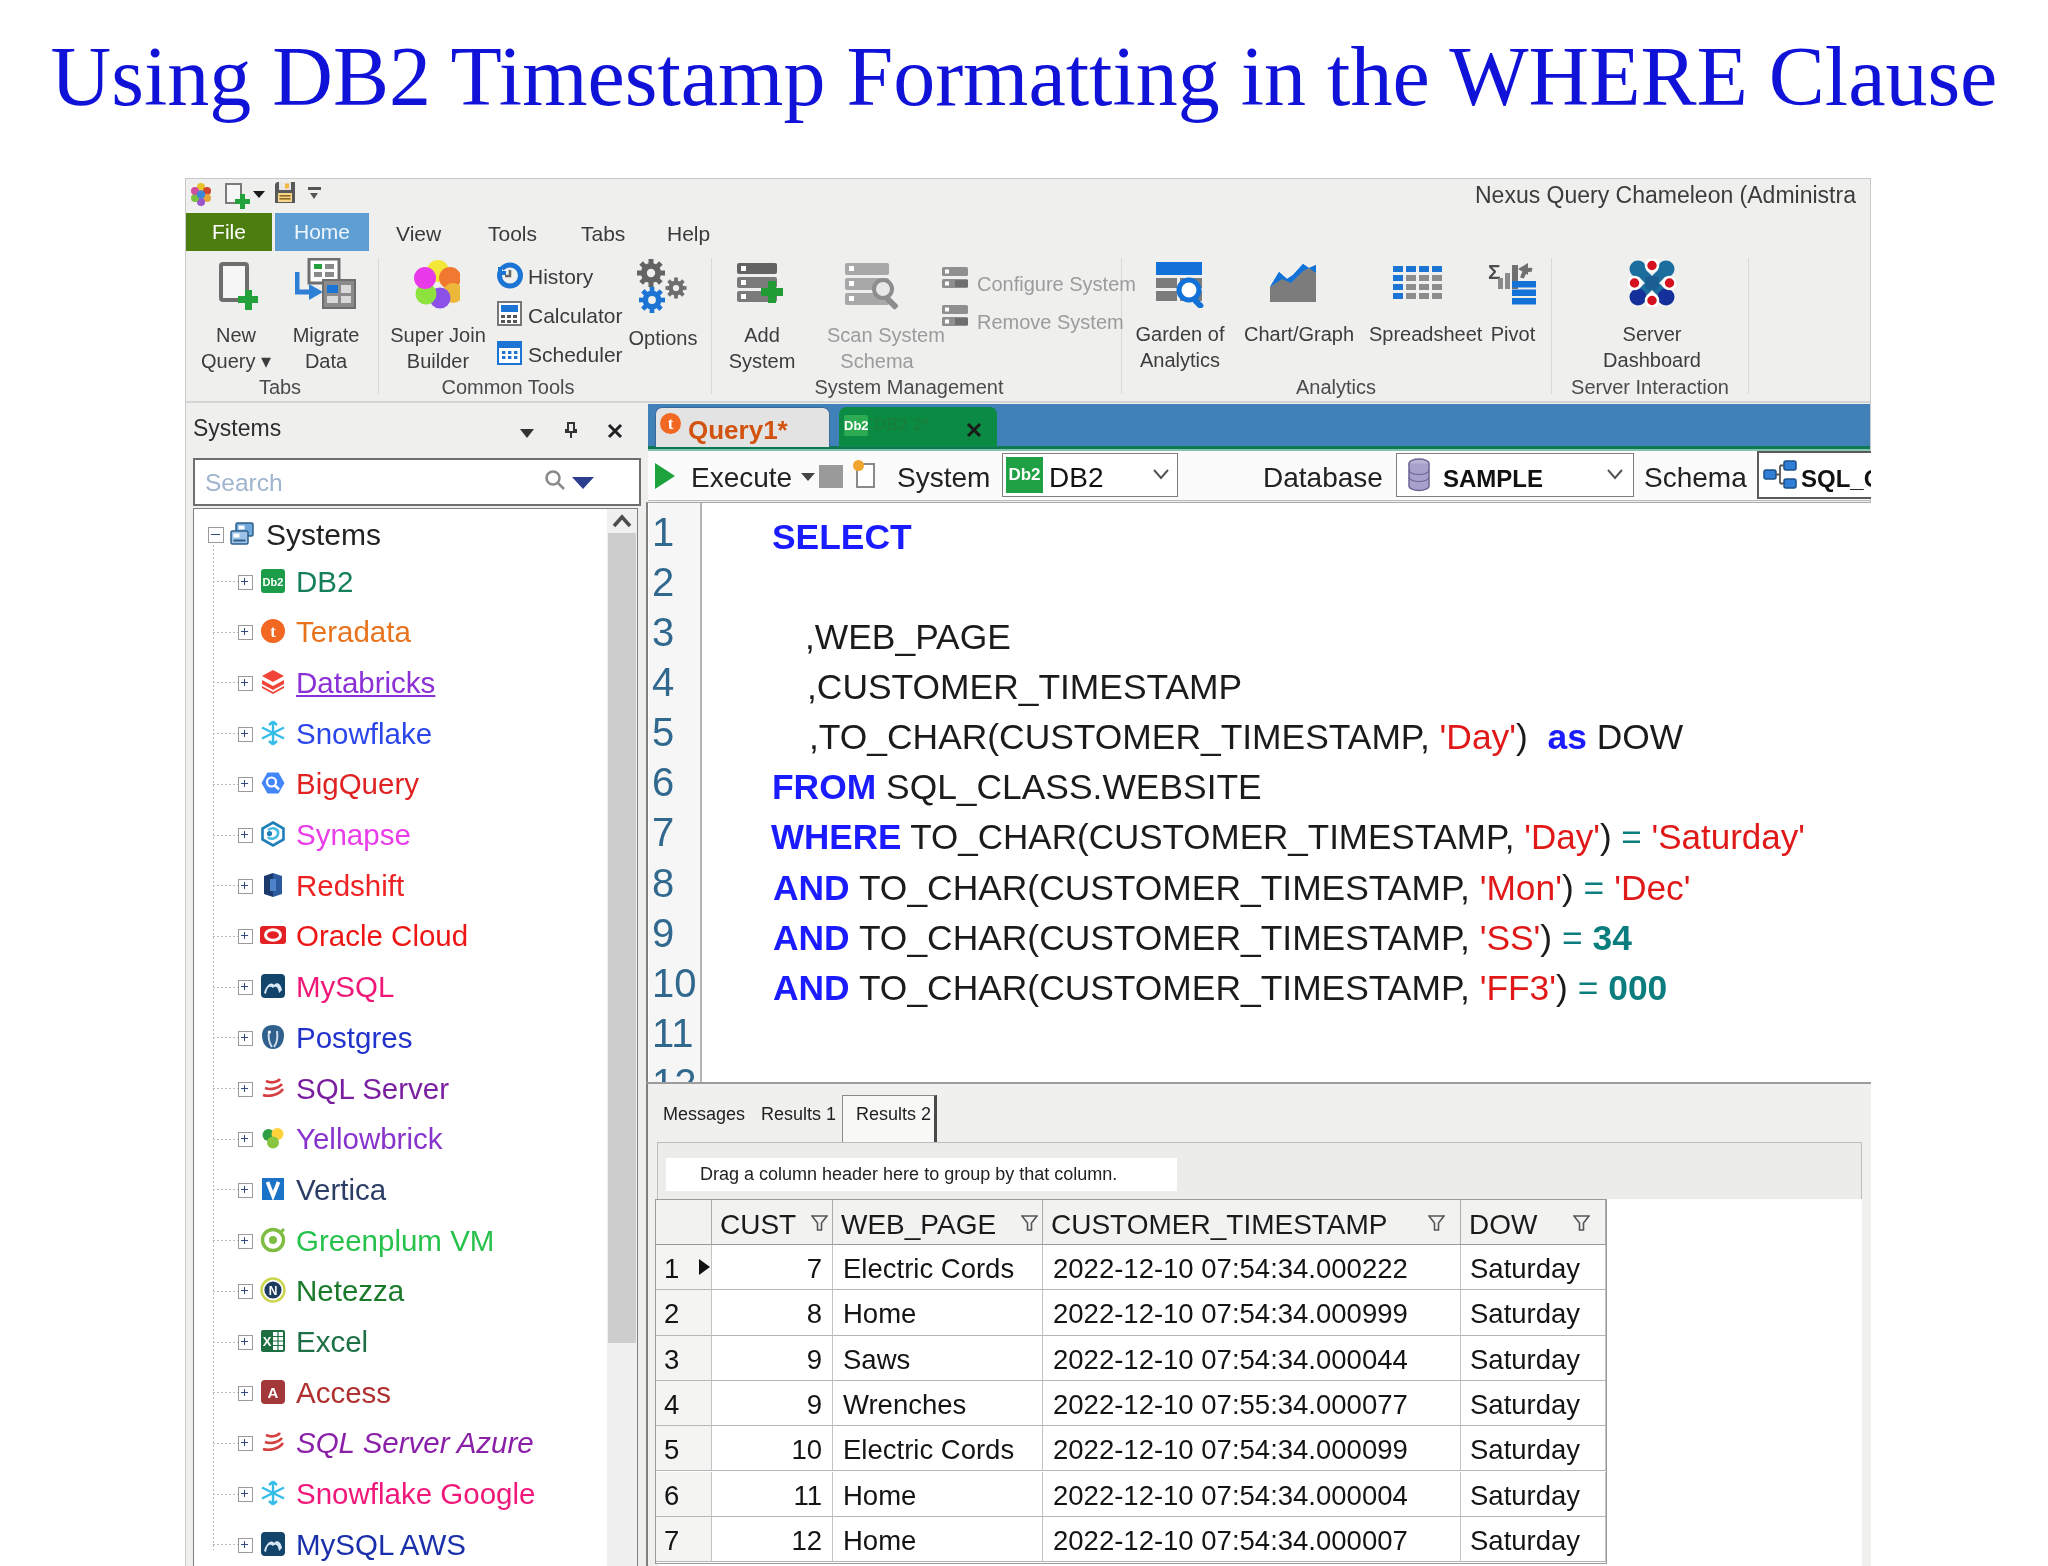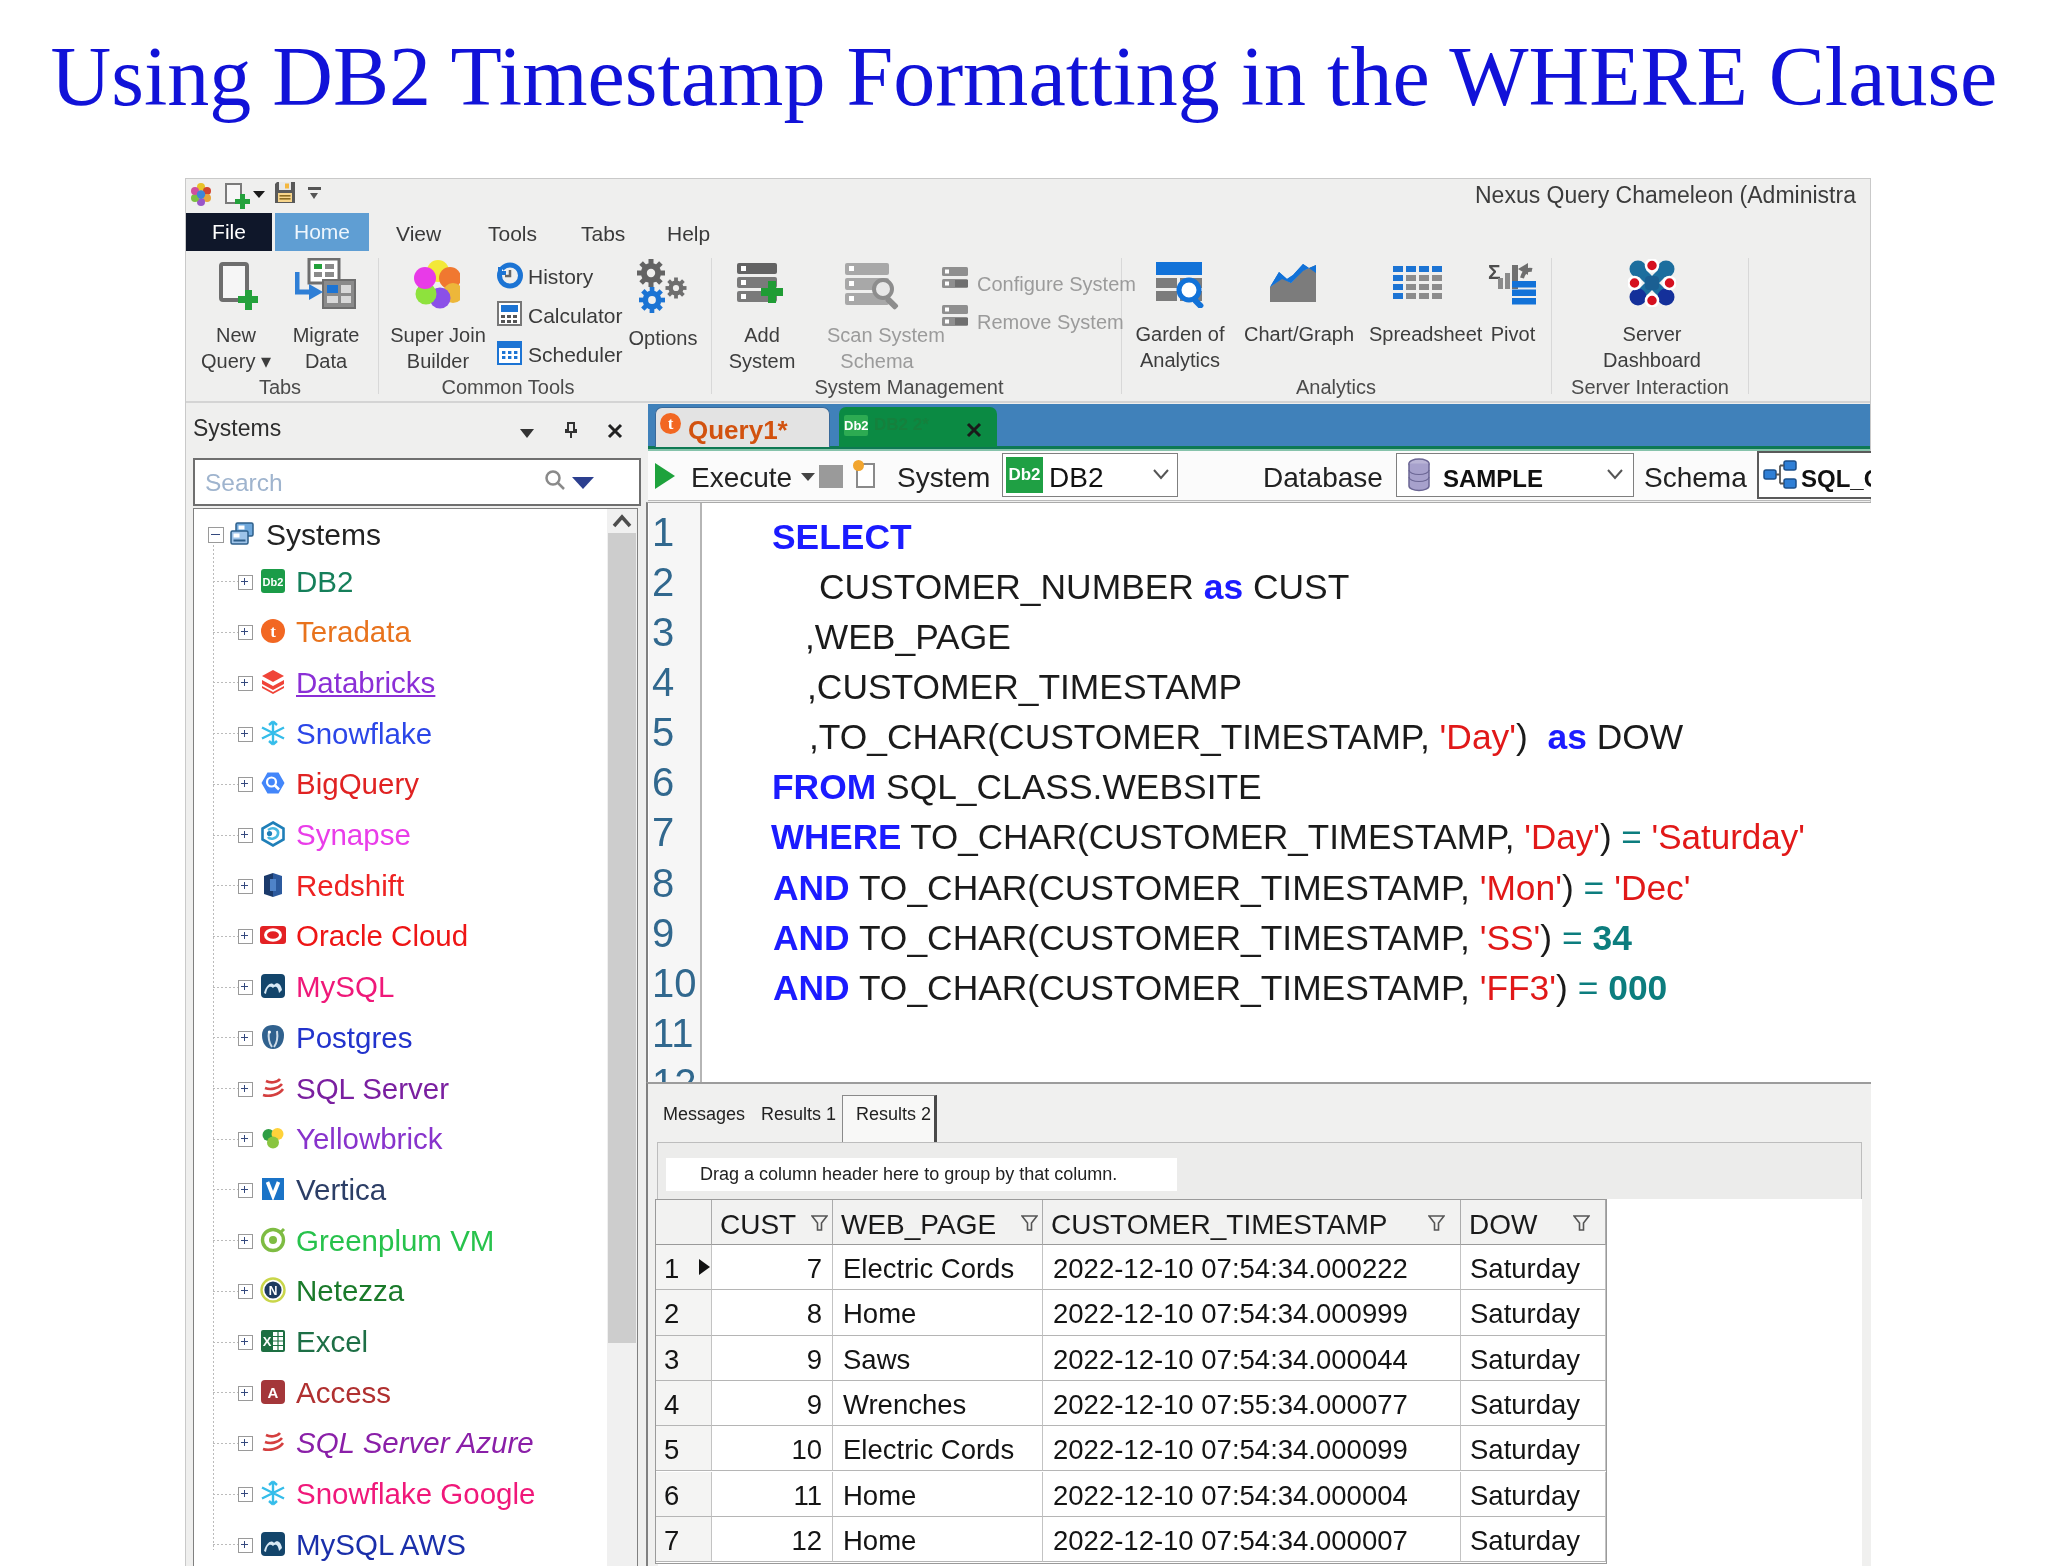--- a/index.html
+++ b/index.html
@@ -44,21 +44,21 @@
     <rect x="11" y="2.5" width="4" height="5" fill="#f4b73f"></rect>
  <rect x="4" y="12" width="14" height="9" fill="#f7d58b"></rect>
     <rect x="5.5" y="14" width="11" height="1.6" fill="#8a6a20"></rect>
     <rect x="5.5" y="17" width="11" height="1.6" fill="#8a6a20"></rect>
 </svg>
 <div class="a" style="left:308px;top:187px;width:13px;height:2.5px;background:#555;"></div>
 <div class="a" style="left:310px;top:193px;width:0;height:0;border-left:4.5px solid transparent;border-right:4.5px solid transparent;border-top:6px solid #555;"></div>
 
 <div class="a" style="left:1475px;top:182px;font-size:23px;color:#3c3c3c;white-space:nowrap;">Nexus Query Chameleon (Administra</div>
 
-<div class="a" style="left:186px;top:213px;width:86px;height:38px;background:#0f172a;color:#fff;font-size:21px;text-align:center;line-height:38px;">File</div>
+<div class="a" style="left:186px;top:213px;width:86px;height:38px;background:#4d7c0f;color:#fff;font-size:21px;text-align:center;line-height:38px;">File</div>
 <div class="a" style="left:275px;top:213px;width:94px;height:38px;background:#5f9ed3;color:#eef6fd;font-size:21px;text-align:center;line-height:38px;">Home</div>
 <div class="a mnu" style="left:396px;">View</div>
 <div class="a mnu" style="left:488px;">Tools</div>
 <div class="a mnu" style="left:581px;">Tabs</div>
 <div class="a mnu" style="left:667px;">Help</div>
 
 <div class="a sep" style="left:378px;"></div>
 <div class="a sep" style="left:711px;"></div>
 <div class="a sep" style="left:1121px;"></div>
 <div class="a sep" style="left:1551px;"></div>
@@ -588,21 +588,20 @@
 <div class="a" style="left:4px;top:154.2px;width:40px;height:50px;font-size:40px;color:#31688e;line-height:50px;">4</div>
 <div class="a" style="left:4px;top:204.3px;width:40px;height:50px;font-size:40px;color:#31688e;line-height:50px;">5</div>
 <div class="a" style="left:4px;top:254.4px;width:40px;height:50px;font-size:40px;color:#31688e;line-height:50px;">6</div>
 <div class="a" style="left:4px;top:304.4px;width:40px;height:50px;font-size:40px;color:#31688e;line-height:50px;">7</div>
 <div class="a" style="left:4px;top:354.5px;width:40px;height:50px;font-size:40px;color:#31688e;line-height:50px;">8</div>
 <div class="a" style="left:4px;top:404.6px;width:40px;height:50px;font-size:40px;color:#31688e;line-height:50px;">9</div>
 <div class="a" style="left:4px;top:454.6px;width:40px;height:50px;font-size:40px;color:#31688e;line-height:50px;">10</div>
 <div class="a" style="left:4px;top:504.7px;width:40px;height:50px;font-size:40px;color:#31688e;line-height:50px;">11</div>
 <div class="a" style="left:4px;top:554.8px;width:40px;height:50px;font-size:40px;color:#31688e;line-height:50px;">12</div>
   <div class="a" style="left:124px;top:9.0px;height:50px;line-height:50px;font-size:35.4px;color:#1b1b1b;white-space:nowrap;"><span style="color:#1b1bff;font-weight:bold;">SELECT</span></div>
-<div class="a" style="left:171px;top:59.1px;height:50px;line-height:50px;font-size:35.4px;color:#1b1b1b;white-space:nowrap;">CUSTOMER_NUMBER <span style="color:#1b1bff;font-weight:bold;">as</span> CUST</div>
 <div class="a" style="left:157px;top:109.1px;height:50px;line-height:50px;font-size:35.4px;color:#1b1b1b;white-space:nowrap;">,WEB_PAGE</div>
 <div class="a" style="left:159px;top:159.2px;height:50px;line-height:50px;font-size:35.4px;color:#1b1b1b;white-space:nowrap;">,CUSTOMER_TIMESTAMP</div>
 <div class="a" style="left:124px;top:259.4px;height:50px;line-height:50px;font-size:35.4px;color:#1b1b1b;white-space:nowrap;"><span style="color:#1b1bff;font-weight:bold;">FROM</span> SQL_CLASS.WEBSITE</div>
 <div class="a" style="left:161px;top:209.3px;height:50px;line-height:50px;font-size:35.4px;color:#1b1b1b;white-space:nowrap;">,TO_CHAR(CUSTOMER_TIMESTAMP, <span style="color:#e11818;">'Day'</span>)&nbsp; <span style="color:#1b1bff;font-weight:bold;">as</span> DOW</div>
 <div class="a" style="left:123px;top:309.4px;height:50px;line-height:50px;font-size:35px;color:#1b1b1b;white-space:nowrap;"><span style="color:#1b1bff;font-weight:bold;">WHERE</span> TO_CHAR(CUSTOMER_TIMESTAMP, <span style="color:#e11818;">'Day'</span>) <span style="color:#0c7d7e;">=</span> <span style="color:#e11818;">'Saturday'</span></div>
 <div class="a" style="left:125px;top:359.5px;height:50px;line-height:50px;font-size:35.4px;color:#1b1b1b;white-space:nowrap;"><span style="color:#1b1bff;font-weight:bold;">AND</span> TO_CHAR(CUSTOMER_TIMESTAMP, <span style="color:#e11818;">'Mon'</span>) <span style="color:#0c7d7e;">=</span> <span style="color:#e11818;">'Dec'</span></div>
 <div class="a" style="left:125px;top:409.6px;height:50px;line-height:50px;font-size:35.4px;color:#1b1b1b;white-space:nowrap;"><span style="color:#1b1bff;font-weight:bold;">AND</span> TO_CHAR(CUSTOMER_TIMESTAMP, <span style="color:#e11818;">'SS'</span>) <span style="color:#0c7d7e;">=</span> <span style="color:#0c7d7e;font-weight:bold;">34</span></div>
 <div class="a" style="left:125px;top:459.6px;height:50px;line-height:50px;font-size:35.4px;color:#1b1b1b;white-space:nowrap;"><span style="color:#1b1bff;font-weight:bold;">AND</span> TO_CHAR(CUSTOMER_TIMESTAMP, <span style="color:#e11818;">'FF3'</span>) <span style="color:#0c7d7e;">=</span> <span style="color:#0c7d7e;font-weight:bold;">000</span></div>
 </div>
 

